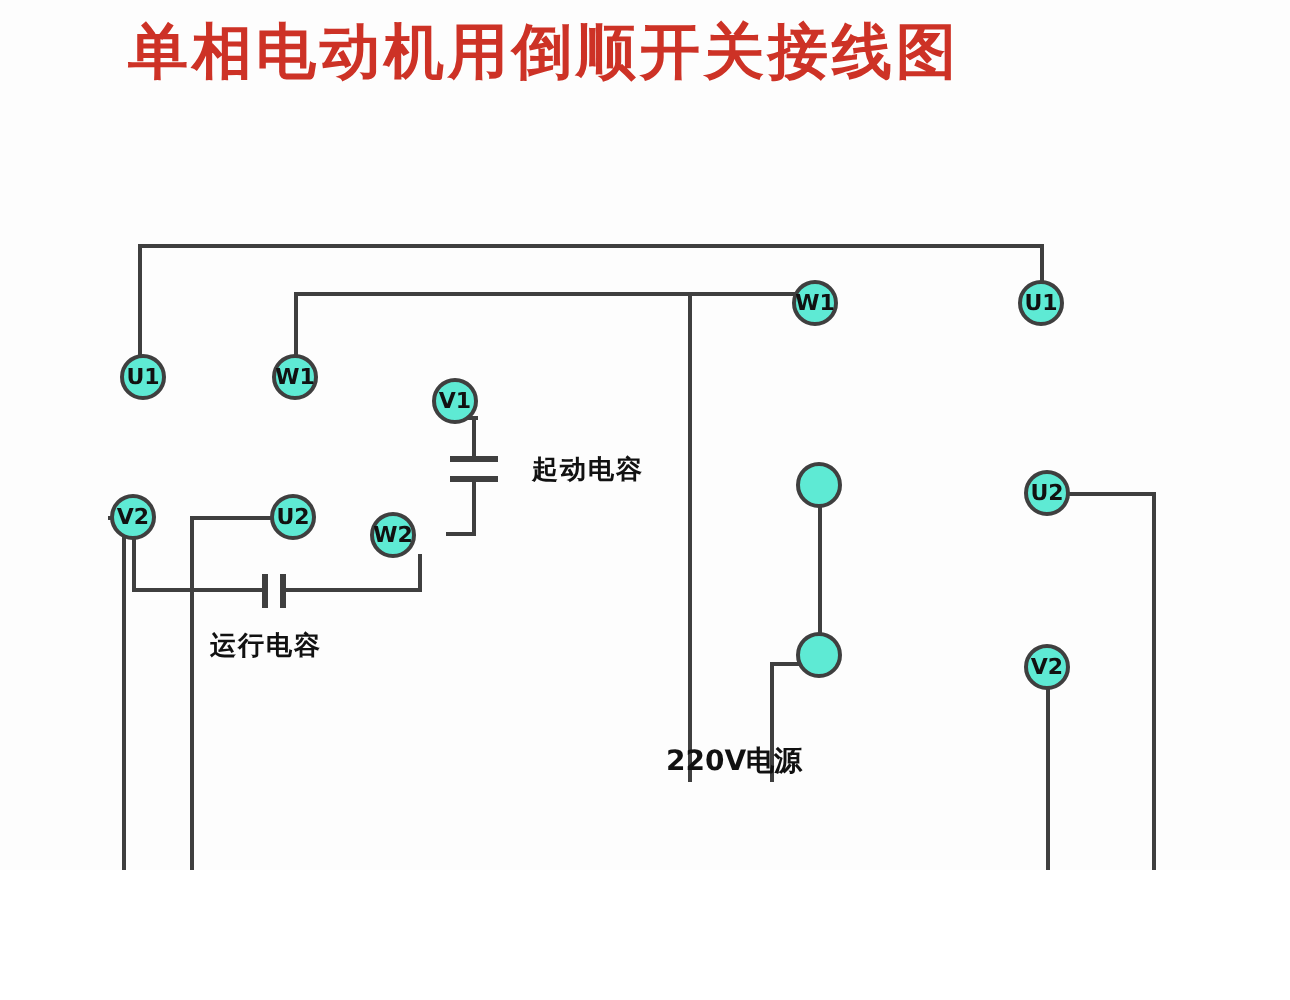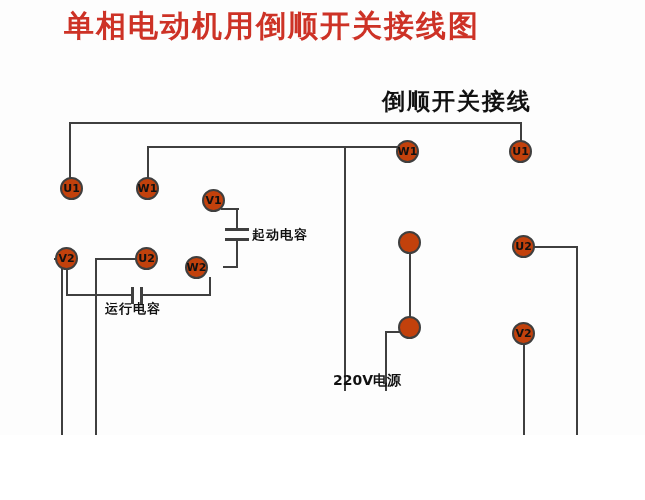--- a/index.html
+++ b/index.html
@@ -18,21 +18,21 @@
     position: absolute;
     background: var(--wire, #3f3f3f);
     z-index: 1;
   }
   .term {
     position: absolute;
     width: 23px;
     height: 23px;
     border: 2px solid var(--wire, #3f3f3f);
     border-radius: 50%;
-    background: #c2410c;
+    background: #5eead4;
     display: flex;
     align-items: center;
     justify-content: center;
     font-size: 11px;
     font-weight: bold;
     color: #111;
     z-index: 2;
   }
   .lbl { position: absolute; z-index: 3; white-space: nowrap; }
   .title {
@@ -43,31 +43,30 @@
   }
   .switch-heading {
     left: 382px; top: 86px;
     font-size: 23px; font-weight: bold; letter-spacing: 2px;
   }
   .motor-board {
     left: 79px; top: 216px;
     font-size: 19px; font-weight: bold; letter-spacing: 1px;
   }
   .cap-label { font-size: 13px; font-weight: bold; letter-spacing: 1px; }
-  .start-cap { left: 252px; top: 226px; }
-  .run-cap { left: 105px; top: 300px; }
+  .start-cap { left: 266px; top: 226px; }
+  .run-cap { left: 105px; top: 314px; }
   .power-label { left: 333px; top: 372px; font-size: 14px; font-weight: bold; }
 </style>
 </head>
 <body>
 
 <div class="canvas">
 
   <div class="lbl title">单相电动机用倒顺开关接线图</div>
-  <div class="lbl switch-heading">倒顺开关接线</div>
   <div class="lbl cap-label start-cap">起动电容</div>
   <div class="lbl cap-label run-cap">运行电容</div>
   <div class="lbl power-label">220V电源</div>
 
   <div class="wire" style="left:70px; top:122px; width:452px; height:2px;"></div>
   <div class="wire" style="left:69px; top:122px; width:2px; height:58px;"></div>
   <div class="wire" style="left:520px; top:122px; width:2px; height:22px;"></div>
 
   <div class="wire" style="left:148px; top:146px; width:253px; height:2px;"></div>
   <div class="wire" style="left:147px; top:146px; width:2px; height:34px;"></div>
@@ -98,21 +97,21 @@
   <div class="wire" style="left:523px; top:344px; width:2px; height:120px;"></div>
 
   <div class="wire" style="left:95px; top:258px; width:43px; height:2px;"></div>
   <div class="wire" style="left:95px; top:258px; width:2px; height:181px;"></div>
   <div class="wire" style="left:95px; top:437px; width:483px; height:2px;"></div>
   <div class="wire" style="left:576px; top:246px; width:2px; height:193px;"></div>
   <div class="wire" style="left:534px; top:246px; width:44px; height:2px;"></div>
 
   <div class="term" style="left:60px; top:177px;">U1</div>
   <div class="term" style="left:136px; top:177px;">W1</div>
-  <div class="term" style="left:202px; top:189px;">V1</div>
+  <div class="term" style="left:216px; top:189px;">V1</div>
   <div class="term" style="left:55px; top:247px;">V2</div>
   <div class="term" style="left:135px; top:247px;">U2</div>
   <div class="term" style="left:185px; top:256px;">W2</div>
 
   <div class="term" style="left:396px; top:140px;">W1</div>
   <div class="term" style="left:509px; top:140px;">U1</div>
   <div class="term" style="left:398px; top:231px;"></div>
   <div class="term" style="left:512px; top:235px;">U2</div>
   <div class="term" style="left:398px; top:316px;"></div>
   <div class="term" style="left:512px; top:322px;">V2</div>

